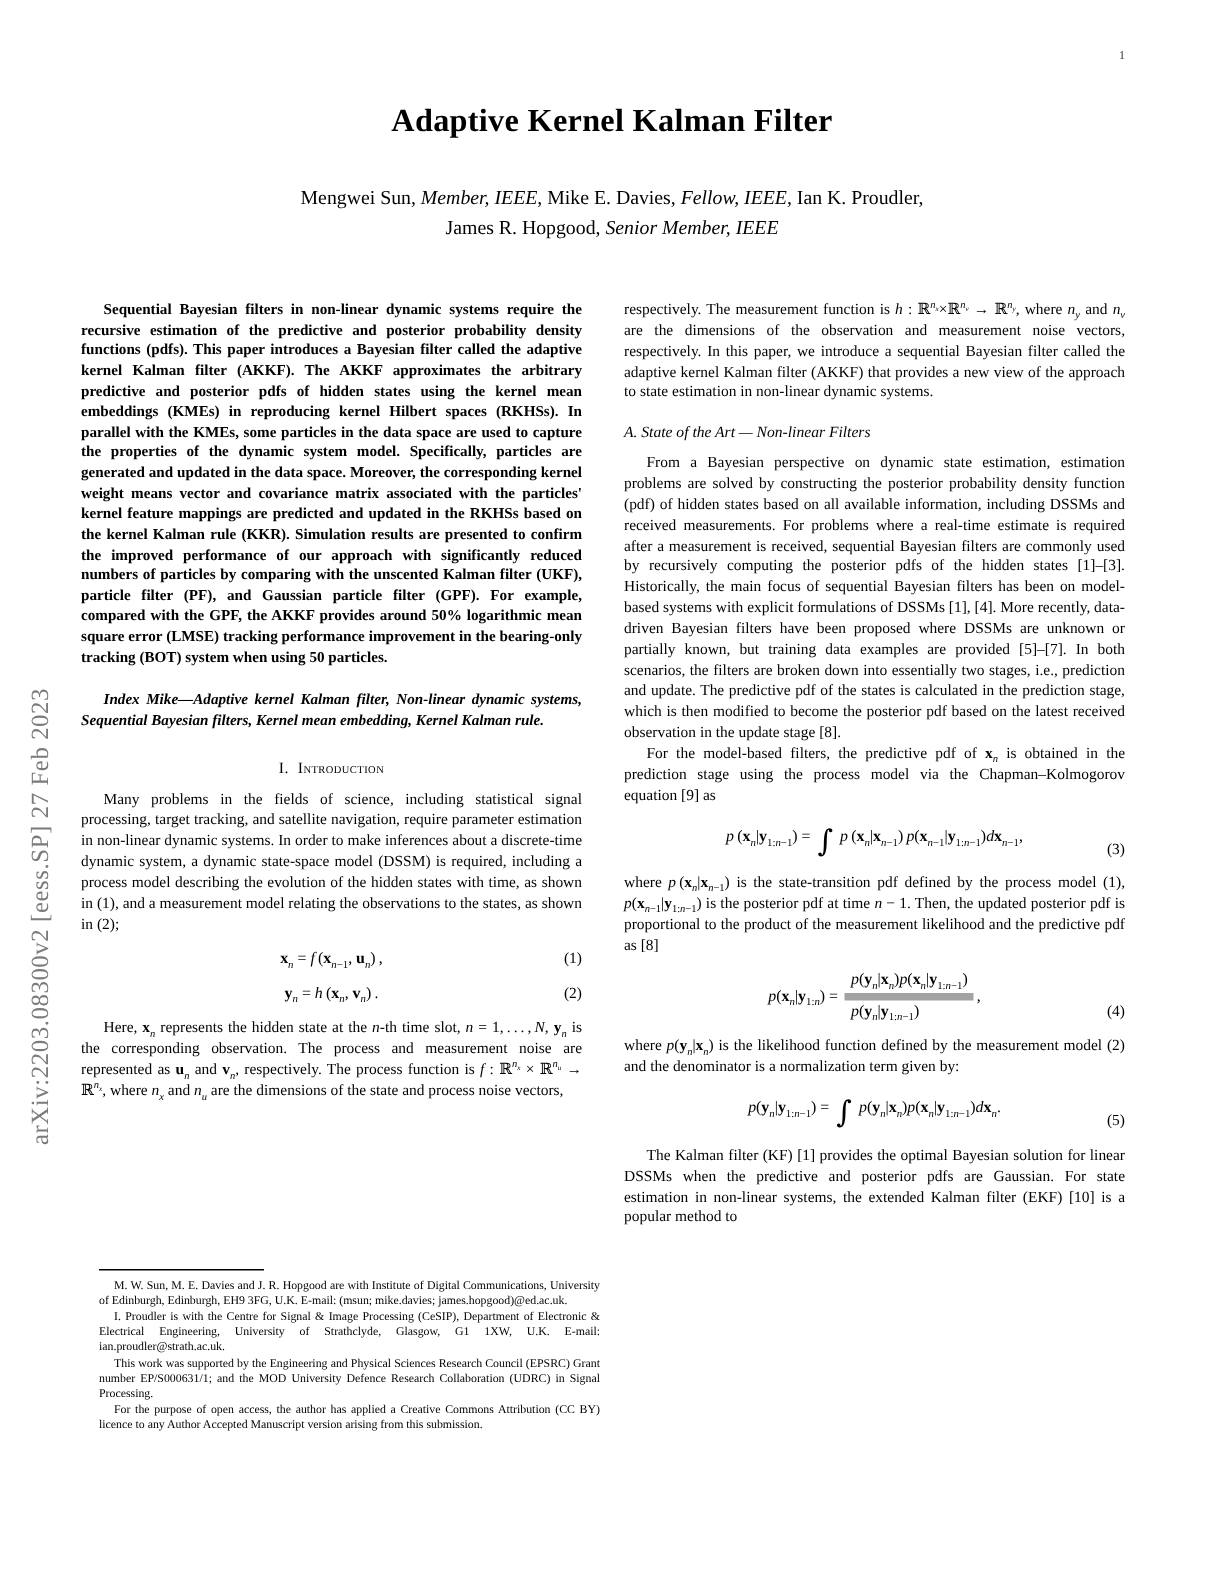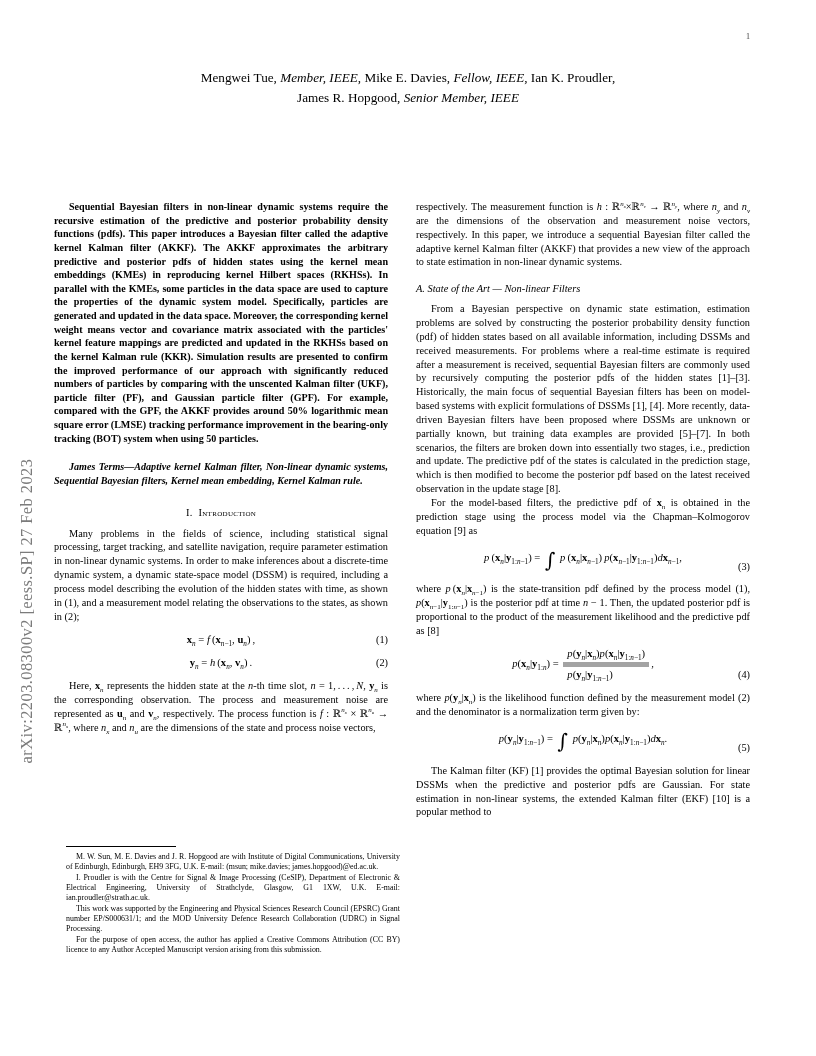--- a/index.html
+++ b/index.html
@@ -168,31 +168,32 @@
 </head>
 <body>
 
 <div class="page">
 
   <div class="arxiv-stamp">arXiv:2203.08300v2  [eess.SP]  27 Feb 2023</div>
 
   <div class="page-number">1</div>
 
   <div class="title-block">
+    <h1 class="paper-title">Adaptive Kernel Kalman Filter</h1>
     <div class="author-line">
-      <span><span>Mengwei Tue, </span><span class="role">Member, IEEE</span><span>, Mike E. Davies, </span><span class="role">Fellow, IEEE</span><span>, Ian K. Proudler,</span></span><br>
+      <span><span>Mengwei Sun, </span><span class="role">Member, IEEE</span><span>, Mike E. Davies, </span><span class="role">Fellow, IEEE</span><span>, Ian K. Proudler,</span></span><br>
       <span><span>James R. Hopgood, </span><span class="role">Senior Member, IEEE</span></span>
     </div>
   </div>
 
   <div class="col col-left">
 
     <p class="abstract">Sequential Bayesian filters in non-linear dynamic systems require the recursive estimation of the predictive and posterior probability density functions (pdfs). This paper introduces a Bayesian filter called the adaptive kernel Kalman filter (AKKF). The AKKF approximates the arbitrary predictive and posterior pdfs of hidden states using the kernel mean embeddings (KMEs) in reproducing kernel Hilbert spaces (RKHSs). In parallel with the KMEs, some particles in the data space are used to capture the properties of the dynamic system model. Specifically, particles are generated and updated in the data space. Moreover, the corresponding kernel weight means vector and covariance matrix associated with the particles' kernel feature mappings are predicted and updated in the RKHSs based on the kernel Kalman rule (KKR). Simulation results are presented to confirm the improved performance of our approach with significantly reduced numbers of particles by comparing with the unscented Kalman filter (UKF), particle filter (PF), and Gaussian particle filter (GPF). For example, compared with the GPF, the AKKF provides around 50% logarithmic mean square error (LMSE) tracking performance improvement in the bearing-only tracking (BOT) system when using 50 particles.</p>
 
-    <p class="index-terms"><span>James Terms—</span><span>Adaptive kernel Kalman filter, Non-linear dynamic systems, Sequential Bayesian filters, Kernel mean embedding, Kernel Kalman rule.</span></p>
+    <p class="index-terms"><span>Index Mike—</span><span>Adaptive kernel Kalman filter, Non-linear dynamic systems, Sequential Bayesian filters, Kernel mean embedding, Kernel Kalman rule.</span></p>
 
     <div class="section-head"><span class="numeral">I.</span>&nbsp;&nbsp;<span>Introduction</span></div>
 
     <p>Many problems in the fields of science, including statistical signal processing, target tracking, and satellite navigation, require parameter estimation in non-linear dynamic systems. In order to make inferences about a discrete-time dynamic system, a dynamic state-space model (DSSM) is required, including a process model describing the evolution of the hidden states with time, as shown in (1), and a measurement model relating the observations to the states, as shown in (2);</p>
 
     <div class="eq">
       <span class="eq-body">
         <span class="bvec">x</span><sub><var>n</var></sub> = <var>f</var> (<span class="bvec">x</span><sub><var>n</var>−1</sub>, <span class="bvec">u</span><sub><var>n</var></sub>) ,
       </span>
       <span class="eq-tag">(1)</span>

